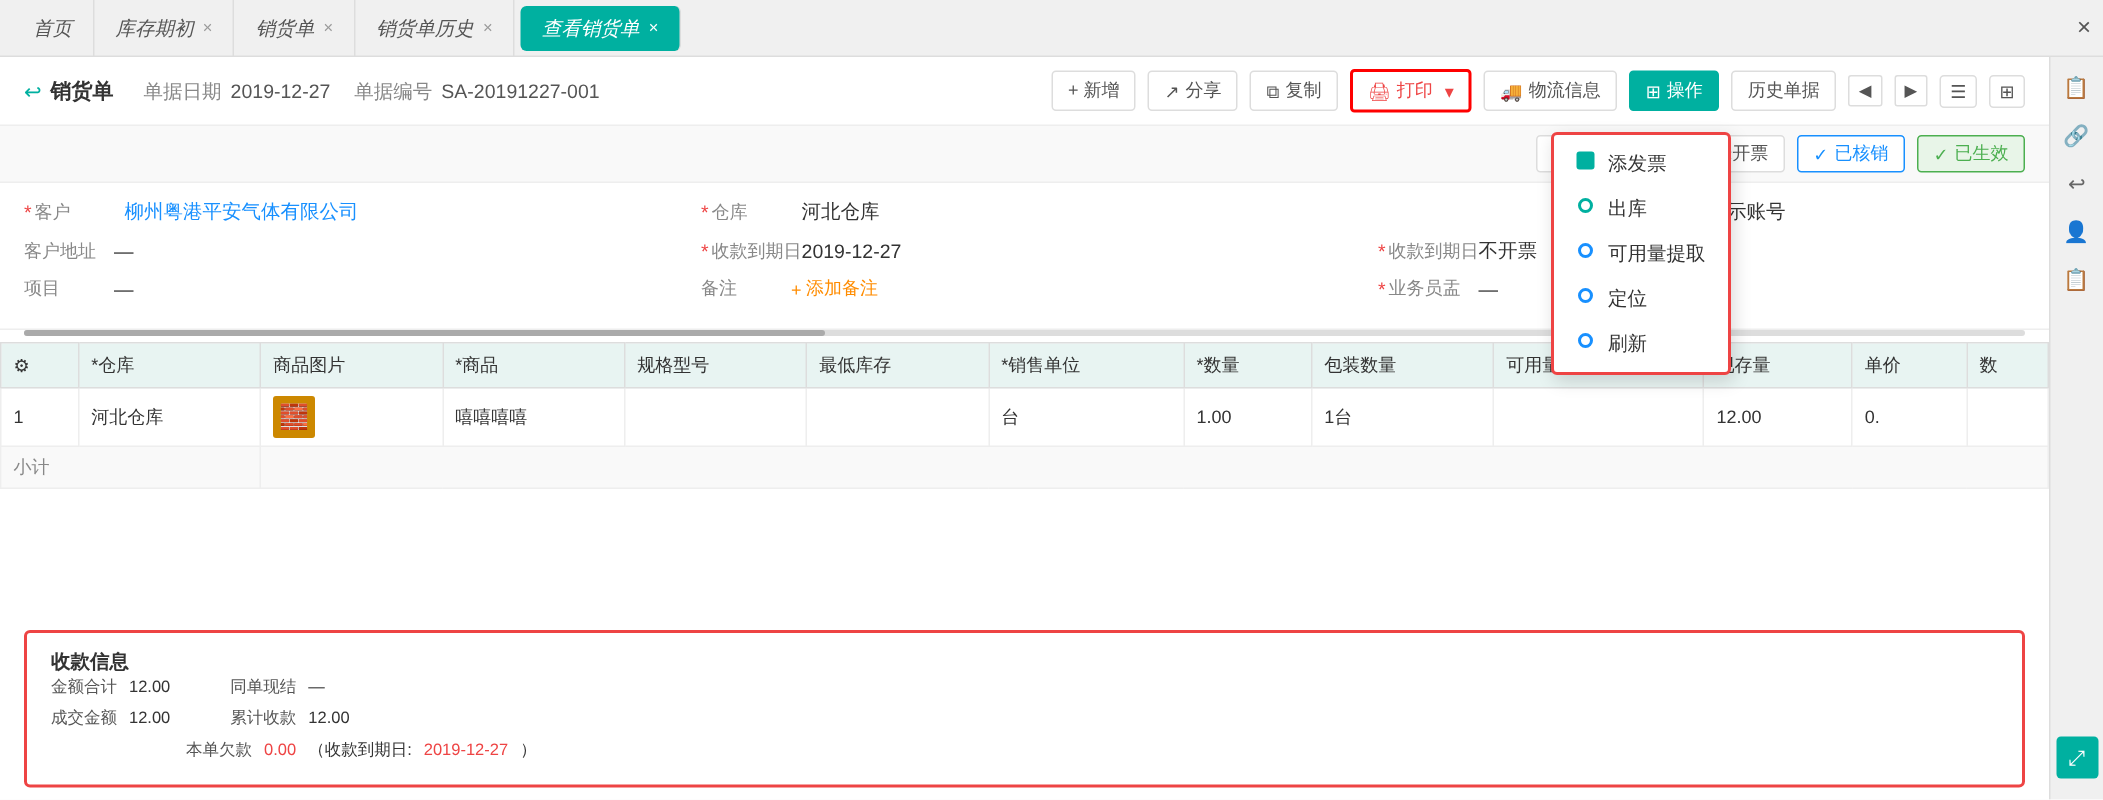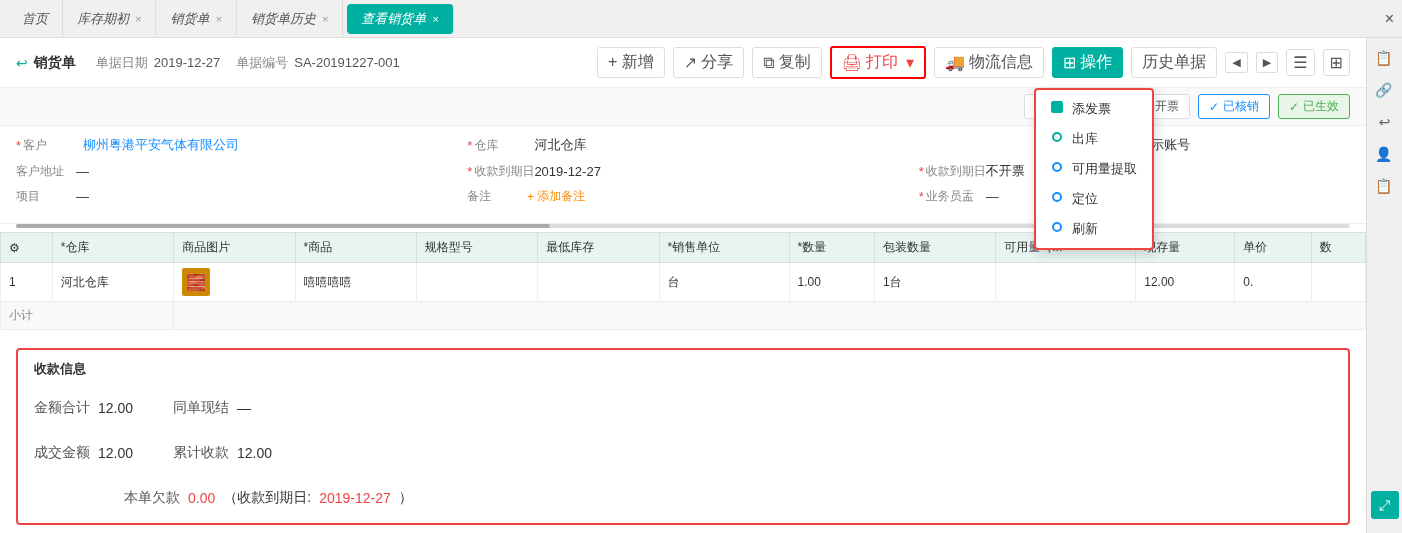--- a/index.html
+++ b/index.html
@@ -28,21 +28,21 @@
     .doc-meta { display: flex; align-items: center; gap: 16px; flex: 1; }
     .doc-meta-item { display: flex; align-items: center; gap: 6px; font-size: 13px; color: #555; }
     .doc-meta-label { color: #888; }
 
     
     .toolbar {
       display: flex; align-items: center; gap: 8px; margin-left: auto;
     }
     .toolbar-btn {
       display: flex; align-items: center; gap: 4px; padding: 4px 10px; border: 1px solid #ddd;
-      background: #fff; border-radius: 3px; cursor: pointer; font-size: 16px; color: #555;
+      background: #fff; border-radius: 3px; cursor: pointer; font-size: 12px; color: #555;
       white-space: nowrap;
     }
 
     
     .status-row {
       display: flex; align-items: center; padding: 6px 16px; background: #f9f9f9;
       border-bottom: 1px solid #eee; gap: 8px; justify-content: flex-end;
     }
     .status-btn {
       display: flex; align-items: center; gap: 4px; padding: 3px 10px; border: 1px solid #ddd;
@@ -73,21 +73,21 @@
     tr.data-row td { background: #fff; }
     tr.subtotal-row td { background: #f9f9f9; color: #888; }
 
     
     .payment-section {
       border: 2px solid #e44; margin: 8px 16px; padding: 10px 16px; border-radius: 4px;
       background: #fff;
     }
     .payment-title { font-weight: 700; margin-bottom: 0; font-size: 13px; }
     .payment-row { display: flex; gap: 40px; margin-bottom: 6px; }
-    .payment-item { display: flex; align-items: center; gap: 8px; font-size: 14px; margin-top: 21px; }
+    .payment-item { display: flex; align-items: center; gap: 8px; font-size: 11px; }
     .payment-key { color: #555; }
     .payment-val { color: #333; }
     .payment-val.red { color: #e44; }
 
     
     .dropdown-menu {
       position: absolute; top: 94px; right: 210px; background: #fff;
       border: 2px solid #e44; border-radius: 4px; box-shadow: 2px 4px 12px rgba(0,0,0,0.15);
       z-index: 100; min-width: 120px; padding: 4px 0;
     }

